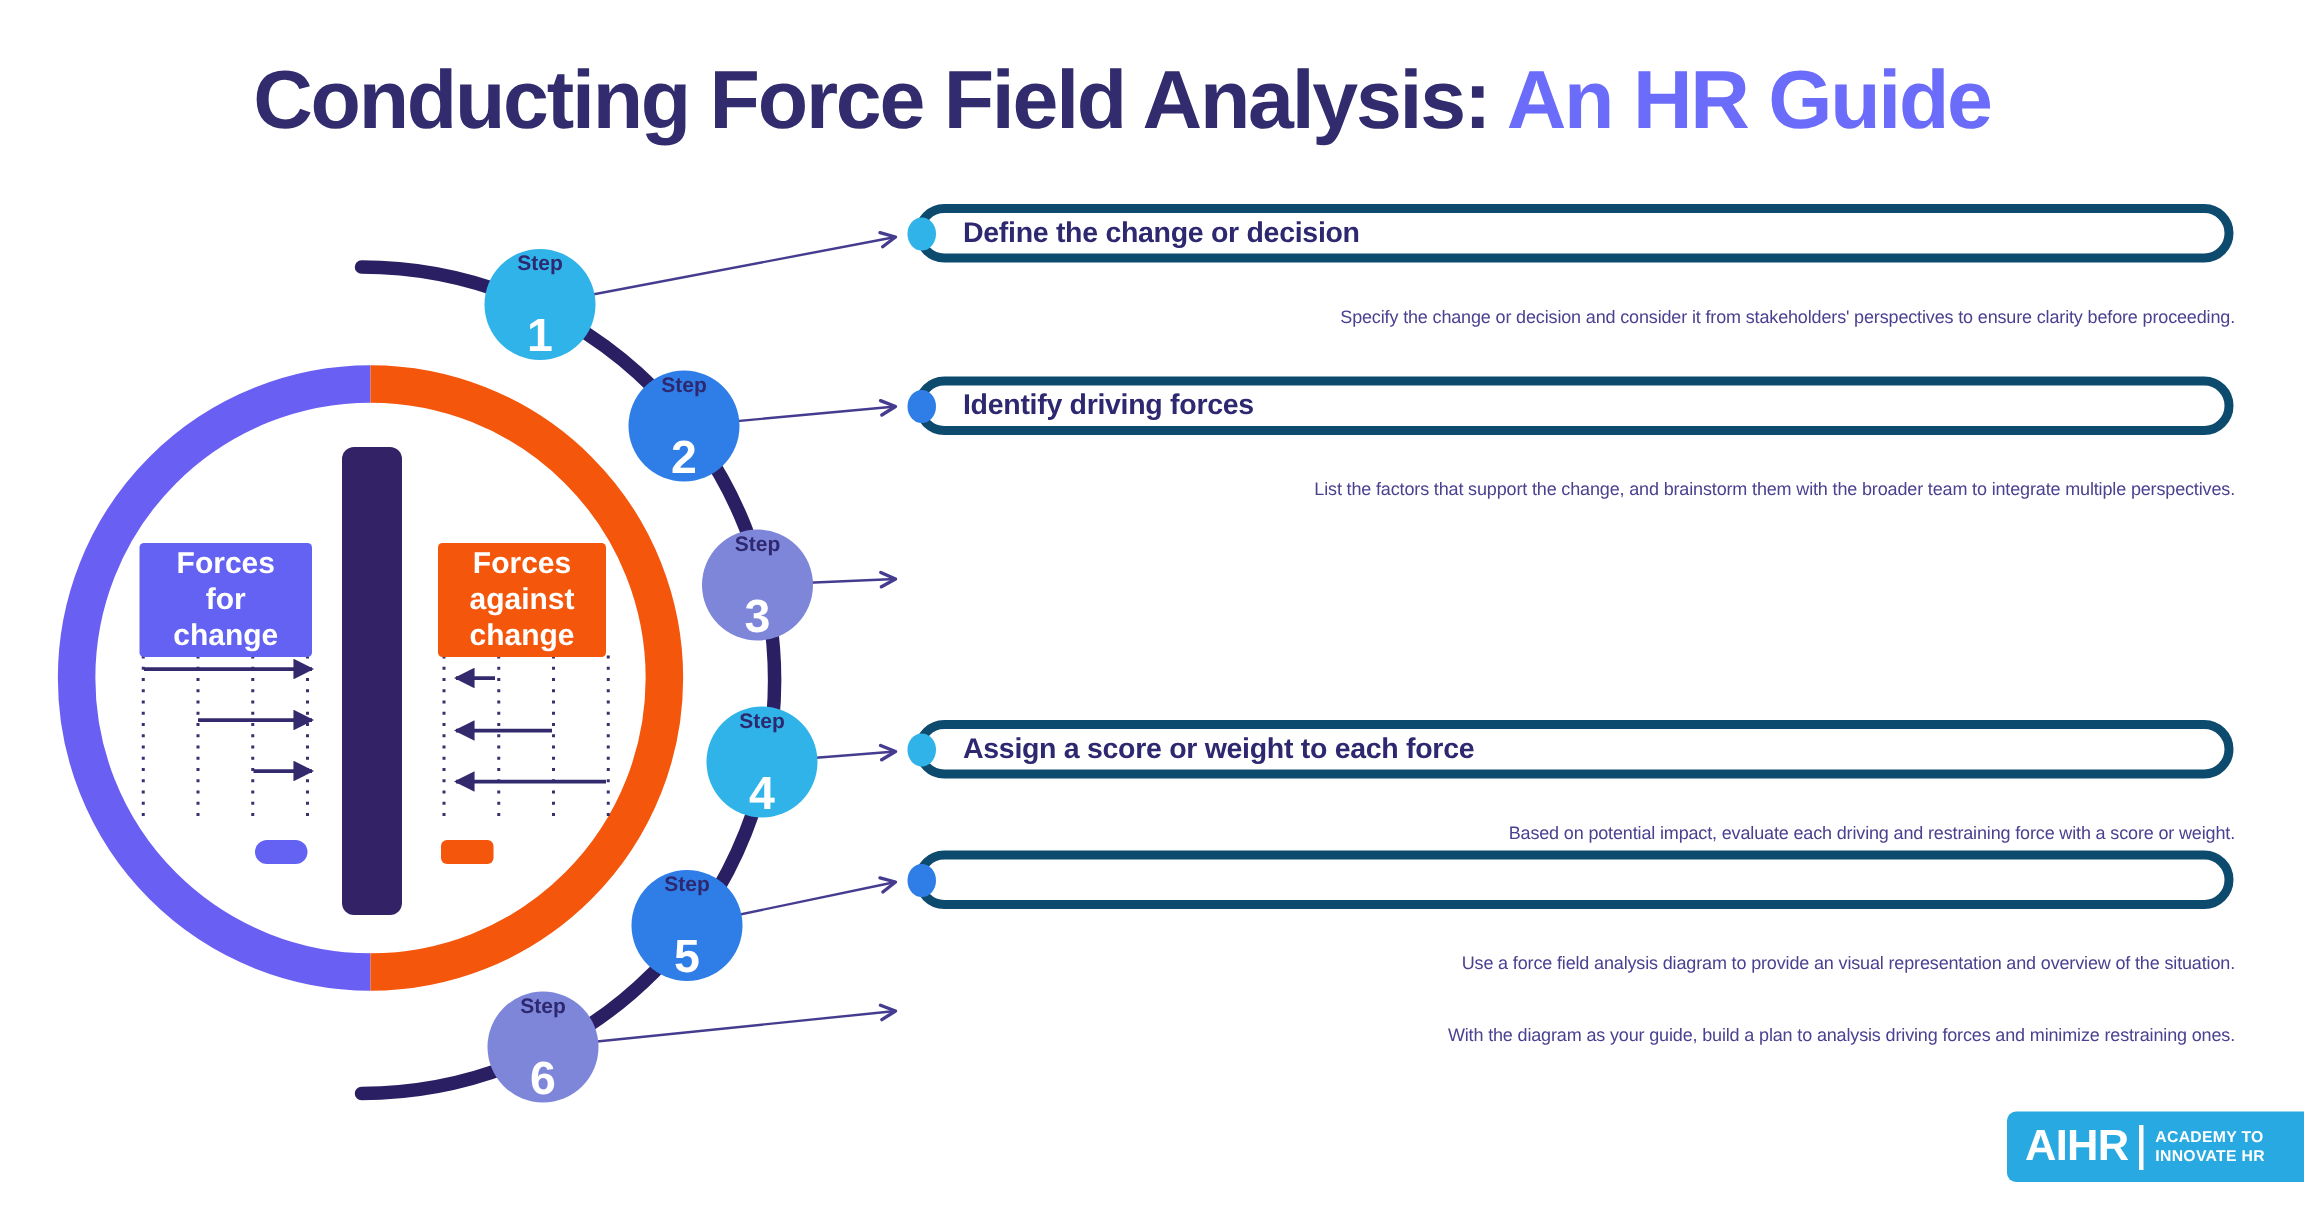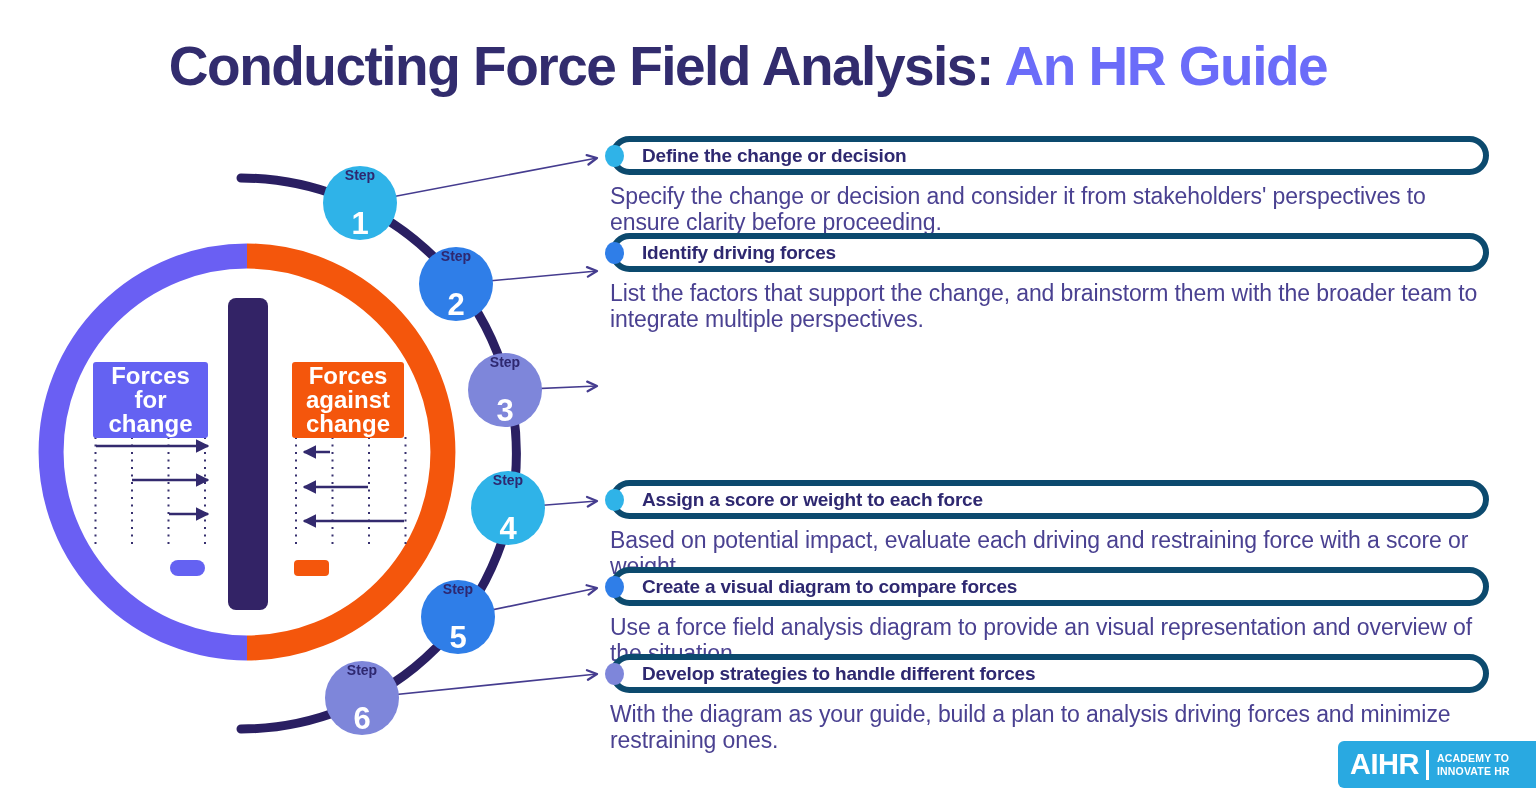--- a/index.html
+++ b/index.html
@@ -21,21 +21,21 @@
   
   #overlay { position:absolute; left:0; top:0; z-index:1; }
 
   
   .center-bar {
     position:absolute; left:228px; top:298px; width:40px; height:312px;
     background:#332366; border-radius:8px; z-index:2;
   }
   .force-box {
     position:absolute; top:362px; height:76px; z-index:2;
-    color:#ffffff; font-weight:bold; font-size:24px; line-height:24px;
+    color:#ffffff; font-weight:bold; font-size:20px; line-height:24px;
     text-align:center; display:flex; align-items:center; justify-content:center;
     white-space:pre-line; border-radius:3px;
   }
   .force-box.left  { left:93px;  width:115px; background:#6462F2; }
   .force-box.right { left:292px; width:112px; background:#F4560C; }
 
   .mini-pill { position:absolute; top:560px; width:35px; height:16px; z-index:2; }
   .mini-pill.left  { left:170px; background:#6462F2; border-radius:8px; }
   .mini-pill.right { left:294px; background:#F4560C; border-radius:4px; }
 
@@ -59,22 +59,22 @@
   }
   .pill h3 { font-size:19px; font-weight:bold; color:#2E2870; letter-spacing:-0.2px; }
   .pill .dot {
     position:absolute; left:-11px; top:50%; transform:translateY(-50%);
     width:19px; height:22px; border-radius:50%;
   }
   .dot-cyan       { background:#2FB3E8; }
   .dot-blue       { background:#2F7EE8; }
   .dot-periwinkle { background:#7E86DA; }
   .item p {
-    margin-top:9px; width:880px; font-size:23px; line-height:25.5px;
-    color:#4A4191; letter-spacing:-0.1px;
+    margin-top:24px; width:880px; font-size:12px; line-height:25.5px;
+    color:#4A4191; letter-spacing:-0.1px;text-align:right;
   }
 
   
   .logo {
     position:absolute; left:1338px; top:741px; width:204px; height:47px; z-index:2;
     background:#29A9E1; border-radius:6px;
     display:flex; align-items:center; padding:0 10px 0 12px;
   }
   .logo .brand { color:#ffffff; font-size:29px; font-weight:bold; letter-spacing:-0.5px; line-height:29px; }
   .logo .divider { width:3px; height:30px; background:#ffffff; margin:0 8px 0 7px; }
@@ -180,50 +180,45 @@
   </div>
 
   <div class="item" style="top:136px;">
     <div class="pill">
       <span class="dot dot-cyan"></span>
       <h3>Define the change or decision</h3>
     </div>
     <p>Specify the change or decision and consider it from stakeholders' perspectives to ensure clarity before proceeding.</p>
   </div>
 
-  <div class="item" style="top:233px;">
+  <div class="item" style="top:251px;">
     <div class="pill">
       <span class="dot dot-blue"></span>
       <h3>Identify driving forces</h3>
     </div>
     <p>List the factors that support the change, and brainstorm them with the broader team to integrate multiple perspectives.</p>
   </div>
 
 
   <div class="item" style="top:480px;">
     <div class="pill">
       <span class="dot dot-cyan"></span>
       <h3>Assign a score or weight to each force</h3>
     </div>
     <p>Based on potential impact, evaluate each driving and restraining force with a score or weight.</p>
   </div>
 
   <div class="item" style="top:567px;">
     <div class="pill">
       <span class="dot dot-blue"></span>
-      <h3>Create a visual diagram to compare forces</h3>
     </div>
     <p>Use a force field analysis diagram to provide an visual representation and overview of the situation.</p>
   </div>
 
   <div class="item" style="top:654px;">
-    <div class="pill">
-      <span class="dot dot-periwinkle"></span>
-      <h3>Develop strategies to handle different forces</h3>
-    </div>
     <p>With the diagram as your guide, build a plan to analysis driving forces and minimize restraining ones.</p>
   </div>
 
   <div class="logo">
     <span class="brand">AIHR</span>
     <span class="divider"></span>
     <span class="tagline">
       <span>ACADEMY TO</span><br>
       <span>INNOVATE HR</span>
     </span>

